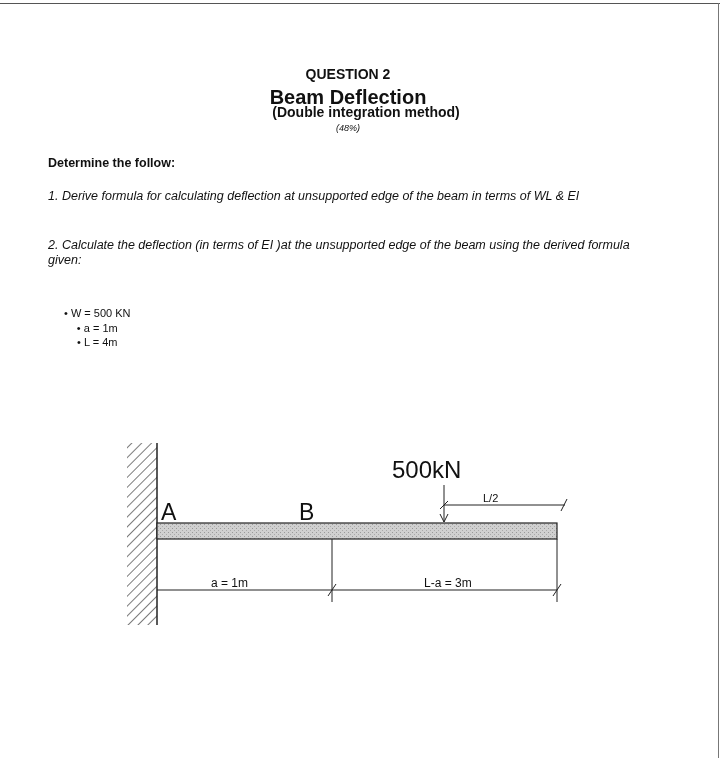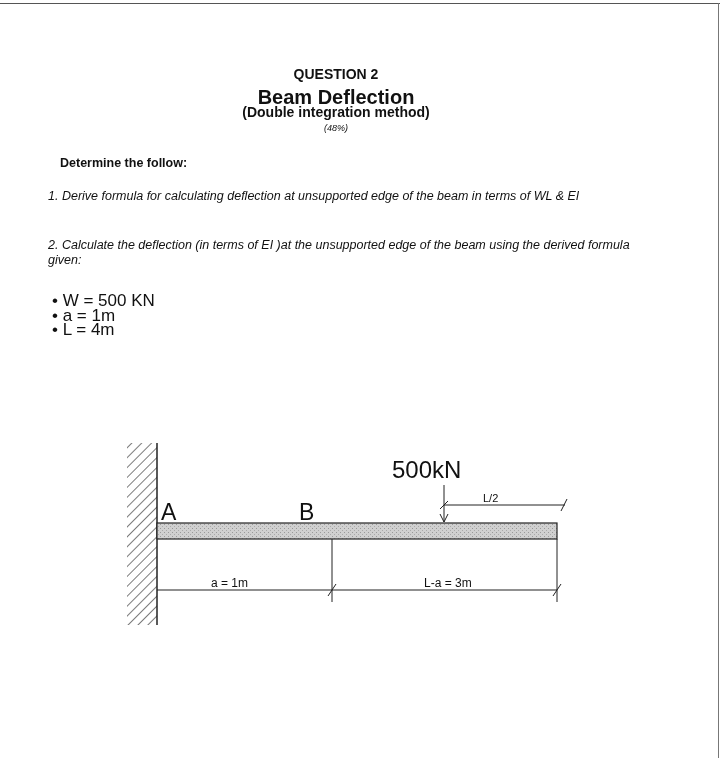--- a/index.html
+++ b/index.html
@@ -1,29 +1,29 @@
 <!DOCTYPE html>
 <html><head>
 <meta charset="utf-8">
 <style>
   html, body { margin:0; padding:0; }
   body { width:720px; height:758px; background:#ffffff; position:relative; overflow:hidden;
          font-family:"Liberation Sans", sans-serif; color:#111; }
   .page-border-top { position:absolute; left:0; top:3px; width:720px; height:1px; background:#555; }
   .page-border-right { position:absolute; right:1px; top:3px; width:1px; height:755px; background:#777; }
-  .header { position:absolute; left:4px; width:664px; text-align:center; }
+  .header { position:absolute; left:16px; width:664px; text-align:center; }
   .h-title { top:66px; font-size:14px; font-weight:bold; }
   .h-sub1 { top:86px; font-size:20px; font-weight:bold; }
-  .h-sub2 { top:104px; font-size:14px; font-weight:bold; }
+  .h-sub2 { top:104px; font-size:14px; font-weight:bold;margin-left:18px; }
   .h-weight { top:123px; font-size:9px; font-style:italic; }
-  .intro { position:absolute; left:60px; top:156px; font-size:12.5px; font-weight:bold; }
+  .intro { position:absolute; left:48px; top:156px; font-size:12.5px; font-weight:bold; }
   .q { position:absolute; left:48px; font-size:12.5px; line-height:15px; width:610px;font-style:italic; }
   .q1 { top:189px; }
   .q2 { top:238px; }
-  .givens { position:absolute; left:48px; top:290px; font-size:17px; line-height:14.5px; list-style:none; margin:4px; padding:0; }
+  .givens { position:absolute; left:48px; top:290px; font-size:11px; line-height:14.5px; list-style:none; margin:16px; padding:0;text-align:center; }
   .givens li::before { content:"\2022\00a0"; }
   svg.diagram { position:absolute; left:0; top:0; }
   .dlabel { font-family:"Liberation Sans", sans-serif; fill:#111; }
 </style>
 </head>
 <body>
 
 <div class="page-border-top"></div>
 <div class="page-border-right"></div>
 

